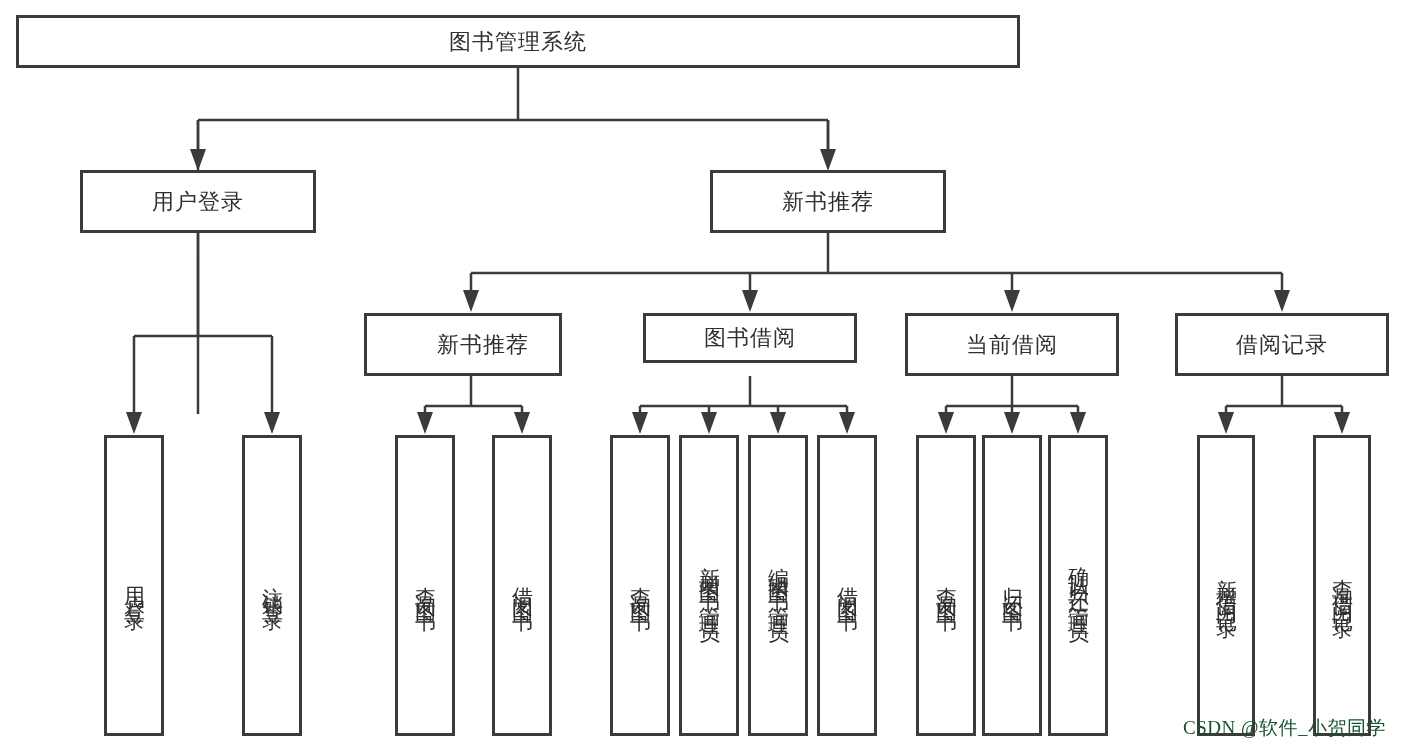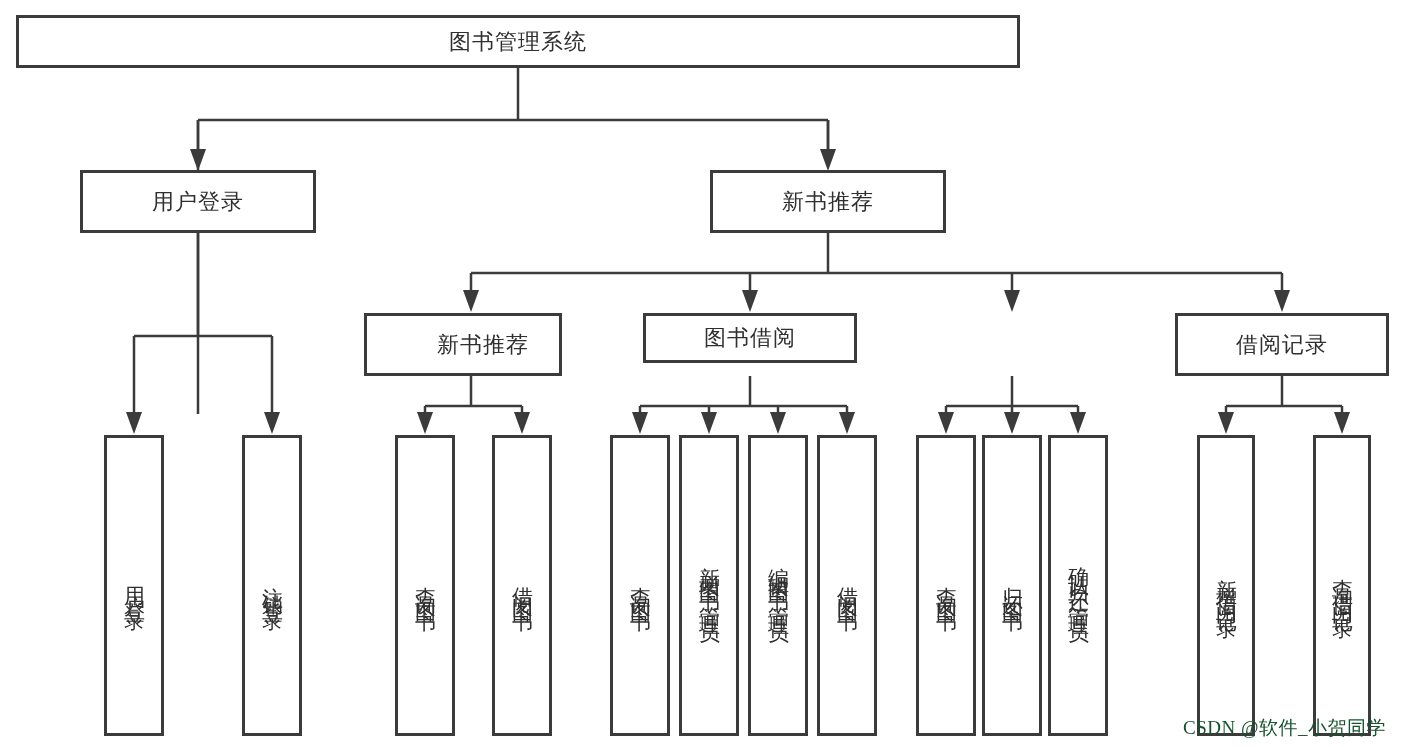--- a/index.html
+++ b/index.html
@@ -112,20 +112,21 @@
     </g>
   </svg>
 
   <div class="node" style="left:16px; top:15px; width:1004px; height:53px;">图书管理系统</div>
 
   <div class="node" style="left:80px; top:170px; width:236px; height:63px;">用户登录</div>
   <div class="node" style="left:710px; top:170px; width:236px; height:63px;">新书推荐</div>
 
   <div class="node" style="left:364px; top:313px; width:198px; height:63px;padding-left:40px;">新书推荐</div>
   <div class="node" style="left:643px; top:313px; width:214px; height:50px;">图书借阅</div>
+  <div class="node" style="left:905px; top:313px; width:214px; height:63px;">当前借阅</div>
   <div class="node" style="left:1175px; top:313px; width:214px; height:63px;">借阅记录</div>
 
   <div class="vnode" style="left:104px;">用户登录</div>
   <div class="vnode" style="left:242px;">注销登录</div>
 
   <div class="vnode" style="left:395px;">查询图书</div>
   <div class="vnode" style="left:492px;">借阅图书</div>
 
   <div class="vnode" style="left:610px;">查询图书</div>
   <div class="vnode" style="left:679px;">新增图书（管理员）</div>

